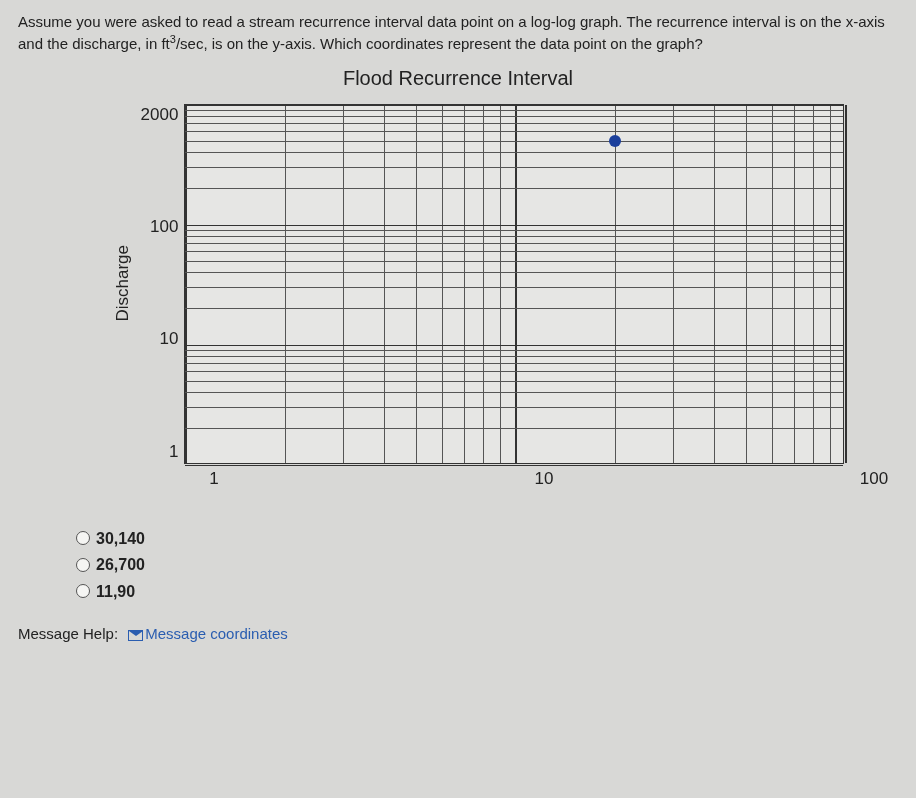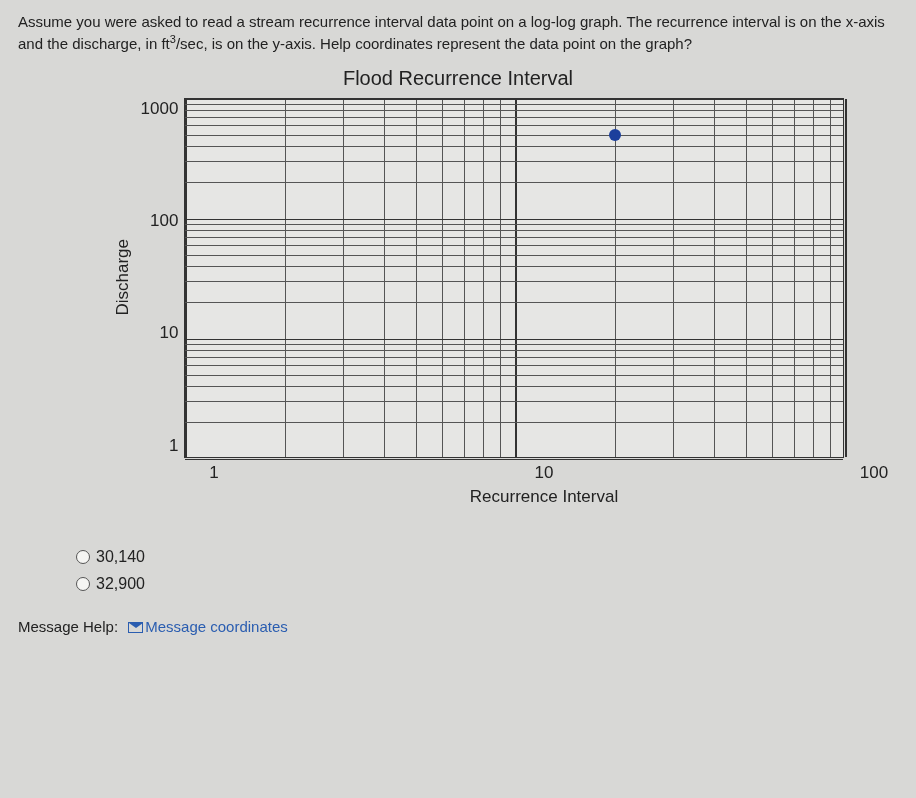--- a/index.html
+++ b/index.html
@@ -9,21 +9,21 @@
     width: 916px;
     height: 798px;
     padding: 12px 18px;
     color: #222;
     font-size: 15px;
     line-height: 1.35;
   }
   .question { margin-bottom: 10px; }
   .sup { font-size: 11px; vertical-align: super; }
   .chart-wrap { margin-top: 8px; text-align: center; }
-  .chart-title { font-size: 20px; margin-bottom: 6px; }
+  .chart-title { font-size: 20px; margin-bottom: 12px; }
   .plot-area { display: flex; align-items: flex-start; justify-content: center; margin-left: 40px; }
   .ylabel-box { display: flex; align-items: center; }
   .ylabel {
     writing-mode: vertical-rl;
     transform: rotate(180deg);
     font-size: 17px;
     margin-right: 6px;
   }
   .yticks {
     display: flex;
@@ -56,45 +56,45 @@
   .xticks {
     width: 660px;
     margin-left: auto; margin-right: 0;
     position: relative;
     height: 22px;
     font-size: 17px;
     margin-top: 4px;
   }
   .xt { position: absolute; transform: translateX(-50%); }
   .xlabel { font-size: 17px; margin-top: 2px; }
-  .options { margin-top: 38px; margin-left: 58px; font-size: 16px; }
+  .options { margin-top: 38px; margin-left: 58px; font-size: 16px; font-weight: bold; }
   .opt { display: flex; align-items: center; gap: 6px; margin-bottom: 5px; cursor:pointer; }
   .radio {
     width: 14px; height: 14px; border: 1.5px solid #555; border-radius: 50%; background:#f5f5f3;
   }
   .help { margin-top: 22px; font-size: 15px; }
   .help a { color: #2a5db0; text-decoration: none; margin-left: 6px; }
   .mail-icon { display:inline-block; width:15px; height:11px; border:1px solid #2a5db0; position:relative; vertical-align:middle; margin-right:2px;}
   .mail-icon::after { content:""; position:absolute; left:0; right:0; top:0; border-left:7px solid transparent; border-right:7px solid transparent; border-top:5px solid #2a5db0; }
   .below-chart { width: 660px; margin-left: 196px; }
 </style>
 </head>
 <body>
 
 <div class="question">
-  <span>Assume you were asked to read a stream recurrence interval data point on a log-log graph. The recurrence interval is on the x-axis and the discharge, in ft</span><span class="sup">3</span><span>/sec, is on the y-axis. Help coordinates represent the data point on the graph?</span>
+  <span>Assume you were asked to read a stream recurrence interval data point on a log-log graph. The recurrence interval is on the x-axis and the discharge, in ft</span><span class="sup">3</span><span>/sec, is on the y-axis. Which coordinates represent the data point on the graph?</span>
 </div>
 
 <div class="chart-wrap">
   <div class="chart-title">Flood Recurrence Interval</div>
   <div class="plot-area">
     <div class="ylabel-box">
       <div class="ylabel">Discharge</div>
       <div class="yticks">
-        <div>1000</div>
+        <div>2000</div>
         <div>100</div>
         <div>10</div>
         <div>1</div>
       </div>
     </div>
     <div class="grid" id="grid">
         <div class="vline major" style="left: 0px;"></div>
         <div class="vline" style="left: 99.3399px;"></div>
         <div class="vline" style="left: 157.45px;"></div>
         <div class="vline" style="left: 198.68px;"></div>
@@ -143,31 +143,34 @@
         <div class="hline majorH" style="top: 0px;"></div>
         <div class="point" style="left: 429.34px; top: 36.1236px;"></div>
       </div>
   </div>
   <div class="below-chart">
     <div class="xticks">
       <span class="xt" style="left:0%">1</span>
       <span class="xt" style="left:50%">10</span>
       <span class="xt" style="left:100%">100</span>
     </div>
-    <div class="xlabel">Recurrence Interval</div>
   </div>
 </div>
 
 <div class="options">
   <div class="opt">
       <span class="radio"></span>
       <span>30,140</span>
     </div>
   <div class="opt">
       <span class="radio"></span>
-      <span>32,900</span>
+      <span>26,700</span>
+    </div>
+  <div class="opt">
+      <span class="radio"></span>
+      <span>11,90</span>
     </div>
 </div>
 
 <div class="help">
   <span>Message Help:</span>
   <a href="#"><span class="mail-icon"></span><span>Message coordinates</span></a>
 </div>
 
 </body></html>

